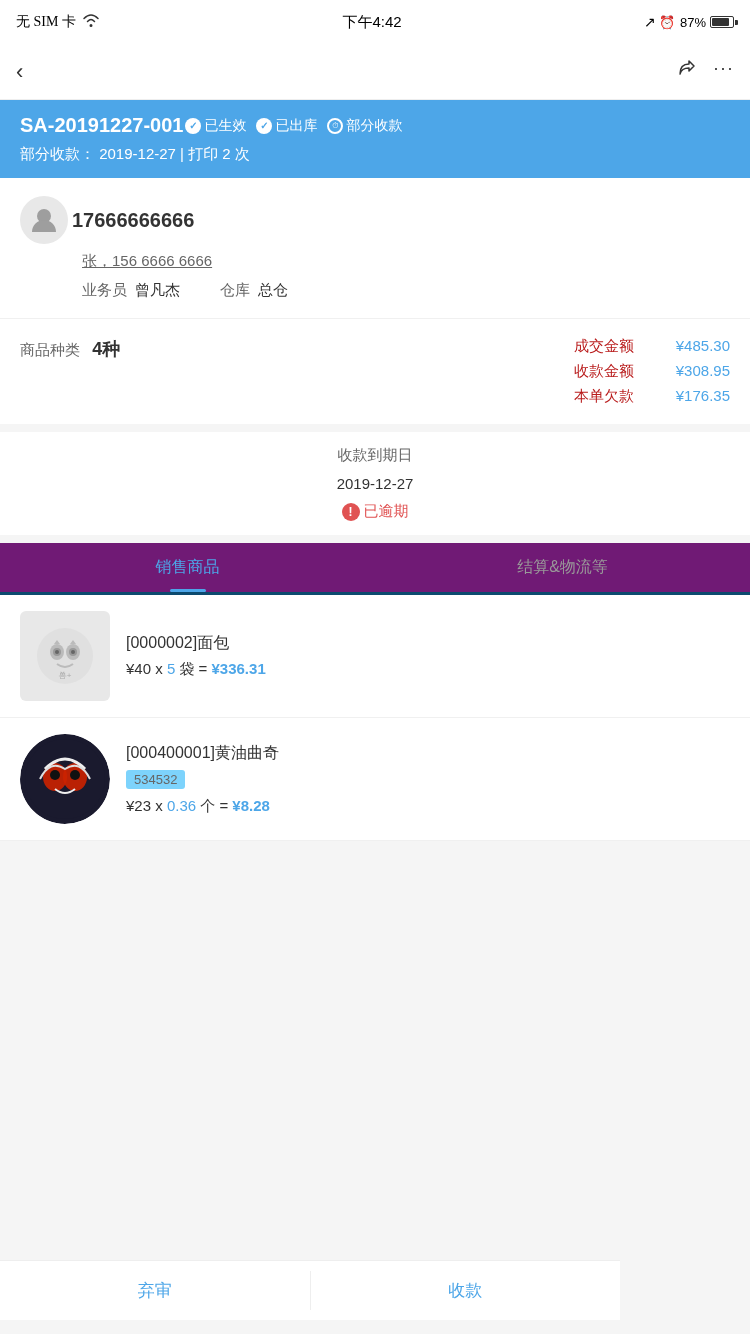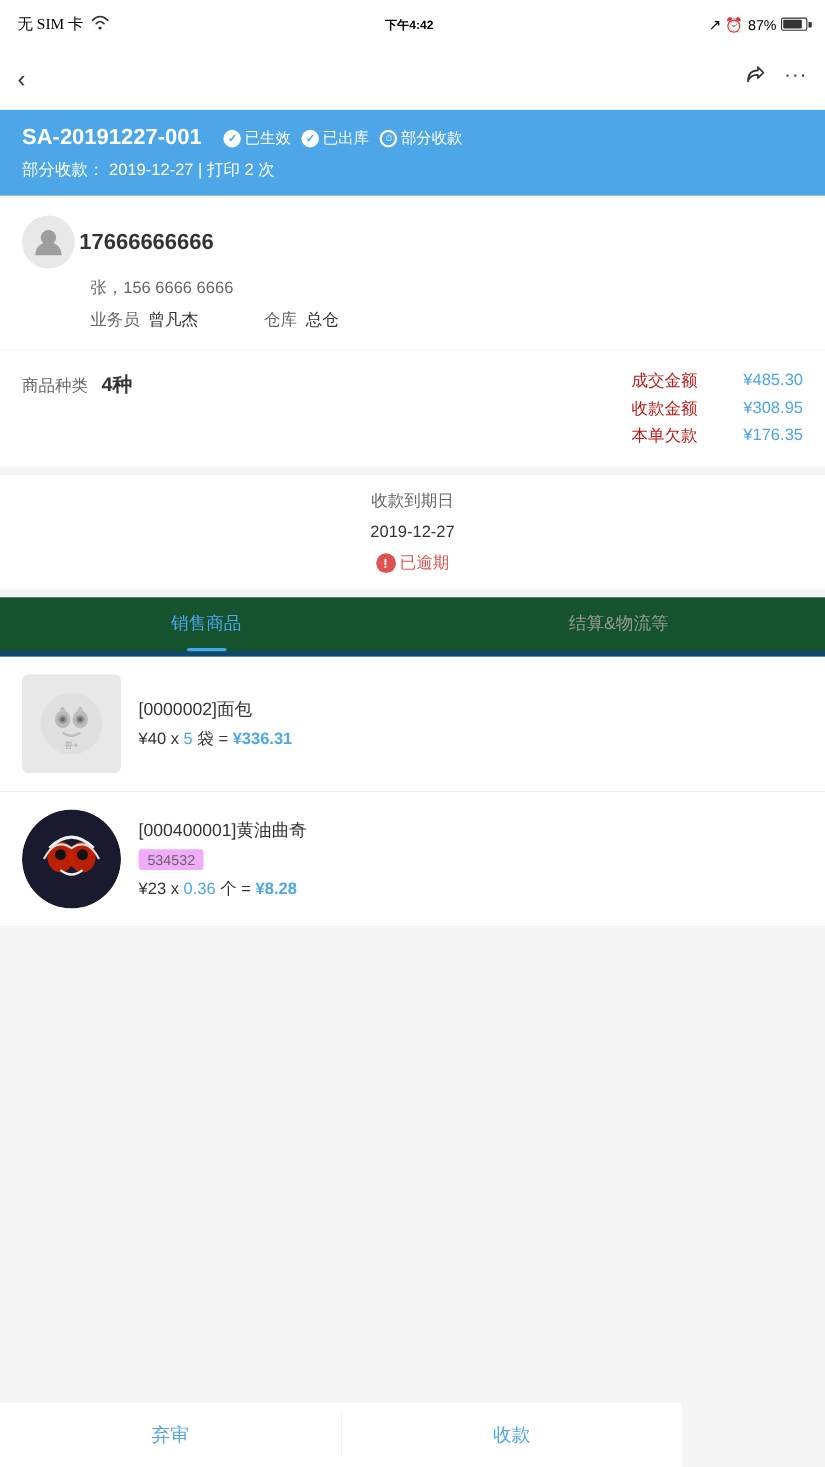--- a/index.html
+++ b/index.html
@@ -18,21 +18,21 @@
       height: 44px;
       background: #fff;
       display: flex;
       align-items: center;
       justify-content: space-between;
       padding: 0 16px;
       font-size: 15px;
       font-weight: 500;
     }
     .status-left { display: flex; align-items: center; gap: 6px; font-size: 14px; font-family: Liberation Serif, serif; }
-    .status-center { font-size: 11px; font-weight: 700; }
+    .status-center { font-size: 15px; font-weight: 400; }
     .status-right { display: flex; align-items: center; gap: 4px; font-size: 13px; }
     .battery-icon {
       width: 24px; height: 12px;
       border: 1.5px solid #333;
       border-radius: 2px;
       position: relative;
       display: inline-flex;
       align-items: center;
       padding: 1px;
     }
@@ -67,21 +67,21 @@
     .nav-icon { font-size: 20px; color: #333; cursor: pointer; }
 
     
     .header-banner {
       background: #4da6e8;
       padding: 14px 20px;
     }
     .banner-top {
       display: flex;
       align-items: center;
-      gap: 20px;
+      gap: 2px;
       margin-bottom: 8px;
     }
     .banner-order-no {
       font-size: 20px;
       font-weight: 700;
       color: #fff;
     }
     .banner-tags {
       display: flex;
       gap: 10px;
@@ -145,24 +145,25 @@
     .customer-name {
       font-size: 20px;
       font-weight: 600;
       color: #333;
     }
     .customer-sub {
       font-size: 15px;
       color: #666;
       margin-bottom: 10px;
       padding-left: 62px;
+      text-decoration: underline;
     }
     .customer-meta {
       display: flex;
-      gap: 60px;
+      gap: 40px;
       padding-left: 62px;
     }
     .meta-item { display: flex; gap: 8px; font-size: 15px; color: #333; }
     .meta-label { color: #666; }
 
     
     .stats-section {
       background: #fff;
       padding: 18px 20px;
       border-bottom: 8px solid #f5f5f5;
@@ -206,23 +207,23 @@
       align-items: center;
       justify-content: center;
       color: #fff;
       font-size: 12px;
       font-weight: bold;
     }
     .overdue-text { color: #e05252; font-size: 15px; }
 
     
     .tabs-section {
-      background: #14532d;
-      display: flex;
-      border-bottom: 5px solid #0c4a6e;
+      background: #701a75;
+      display: flex;
+      border-bottom: 3px solid #0c4a6e;
     }
     .tab-item {
       flex: 1;
       text-align: center;
       padding: 14px 0;
       font-size: 16px;
       color: #999;
       cursor: pointer;
       position: relative;
     }
@@ -267,35 +268,35 @@
       height: 100%;
       background: #e8e8e8;
       display: flex;
       align-items: center;
       justify-content: center;
     }
     .product-info { flex: 1; }
     .product-name { font-size: 16px; color: #333; margin-bottom: 6px; font-weight: 500; }
     .product-sku {
       display: inline-block;
-      background: #f0abfc;
+      background: #7dd3fc;
       color: #666;
       font-size: 13px;
       padding: 2px 8px;
       border-radius: 3px;
       margin-bottom: 8px;
     }
     .product-price { font-size: 15px; color: #333; }
     .price-highlight { color: #4da6e8; }
     .price-total { color: #4da6e8; font-weight: 600; }
 
     
     .bottom-bar {
       position: fixed;
-      bottom: 0;
+      bottom: 14px;
       left: 0;
       width: 620px;
       height: 60px;
       background: #fff;
       border-top: 1px solid #eee;
       display: flex;
     }
     .bottom-btn {
       flex: 1;
       display: flex;

